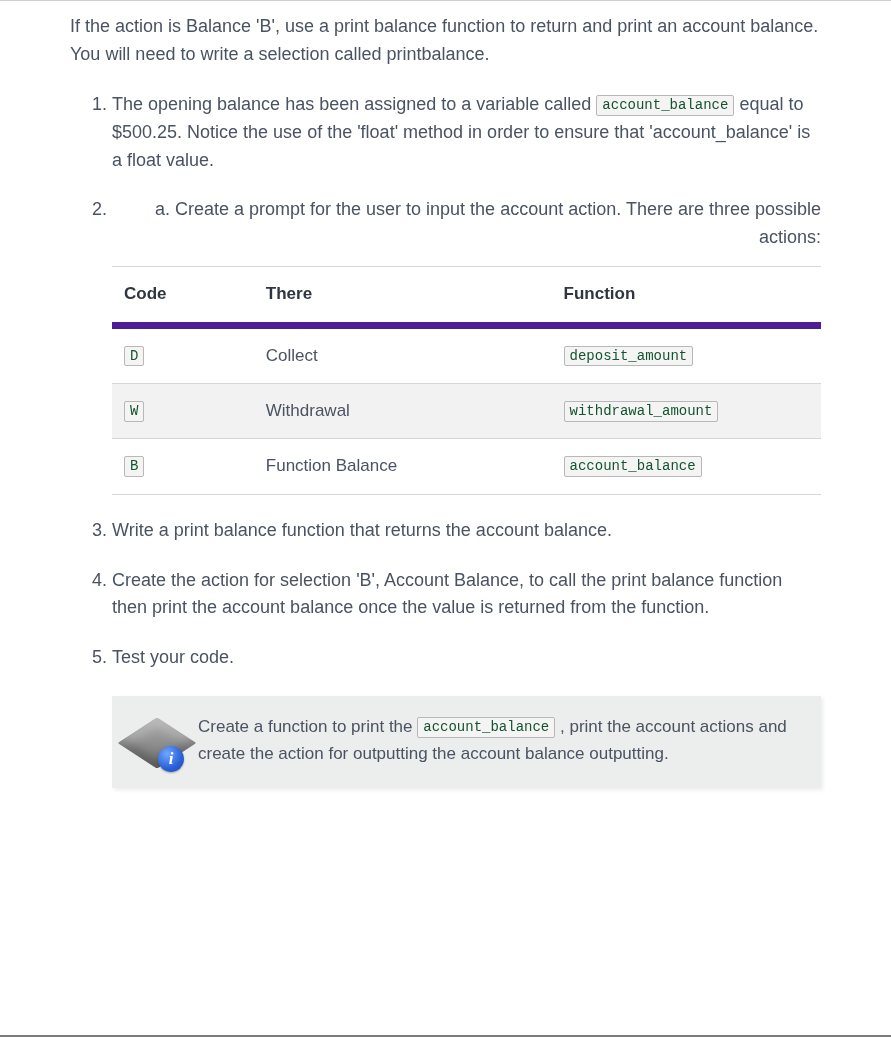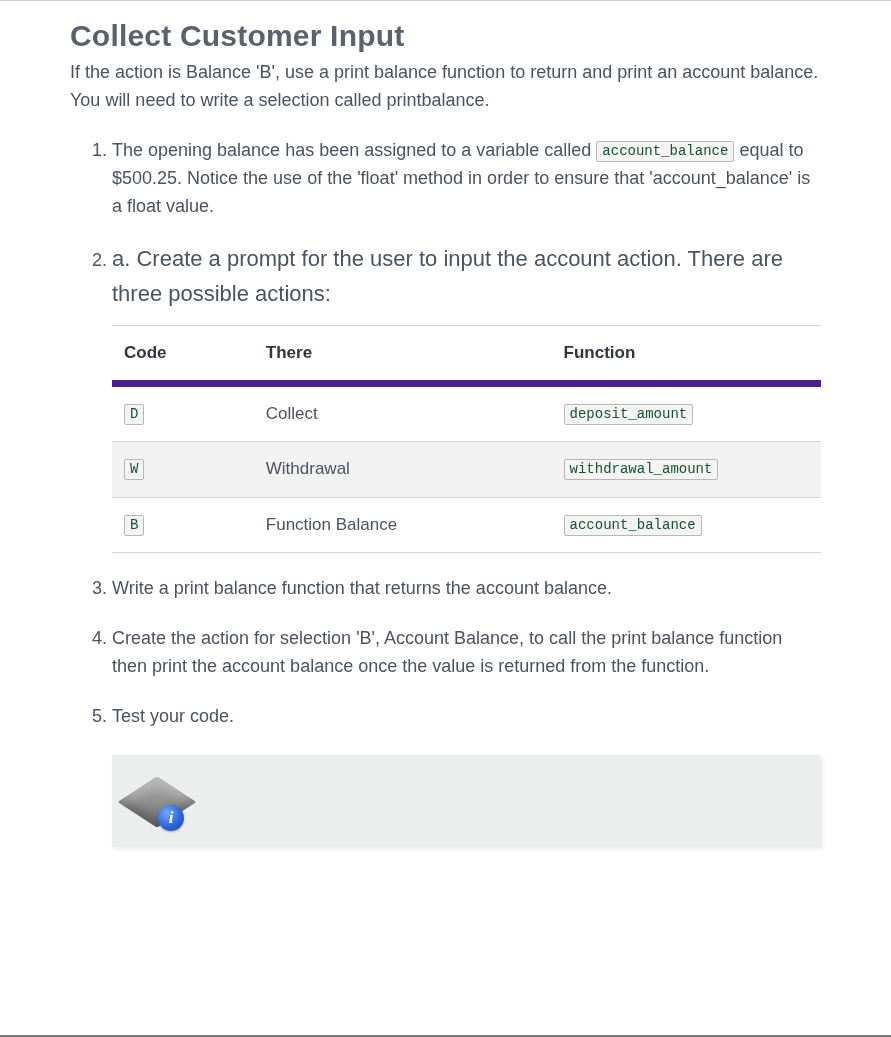--- a/index.html
+++ b/index.html
@@ -40,24 +40,25 @@
     font-size: 18px;
     line-height: 1.55;
     color: #4a5362;
     margin-bottom: 22px;
   }
   .sub {
     margin-top: 20px;
     padding-left: 0;
   }
   .sub-item {
-    font-size: 22px;
+    font-size: 18px;
     line-height: 1.55;
     color: #4a5362;
     margin-bottom: 14px;
+    text-align: right;
   }
   code.var {
     display: inline-block;
     font-family: "Courier New", Courier, monospace;
     font-size: 14px;
     background: #f4f4f4;
     border: 1px solid #b8b8b8;
     border-radius: 2px;
     padding: 0 5px;
     color: #14532d;
@@ -138,21 +139,20 @@
     font-size: 17px;
     line-height: 1.55;
     color: #4a5362;
   }
 </style>
 </head>
 <body>
 
 <div class="page">
 
-  <h1>Collect Customer Input</h1>
 
   <p class="intro">If the action is Balance 'B', use a print balance function to return and print an account balance. You will need to write a selection called printbalance.</p>
 
   <ol class="main">
 
     <li>
       <span>The opening balance has been assigned to a variable called </span><code class="var">account_balance</code><span> equal to $500.25. Notice the use of the 'float' method in order to ensure that 'account_balance' is a float value.</span>
     </li>
 
     <li>
@@ -194,15 +194,18 @@
 
     <li>Test your code.</li>
 
   </ol>
 
   <div class="callout">
     <div class="callout-icon">
       <div class="cube"></div>
       <div class="info-badge">i</div>
     </div>
+    <div class="callout-text">
+      <span>Create a function to print the </span><code class="var">account_balance</code><span> , print the account actions and create the action for outputting the account balance outputting.</span>
+    </div>
   </div>
 
 </div>
 
 </body></html>

